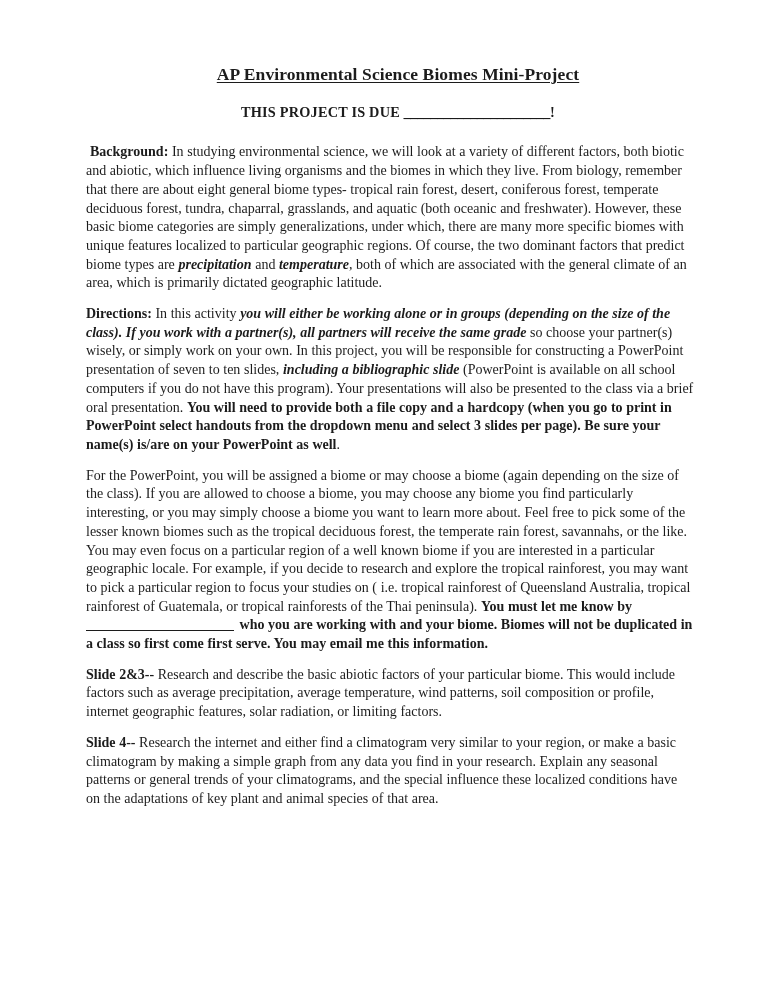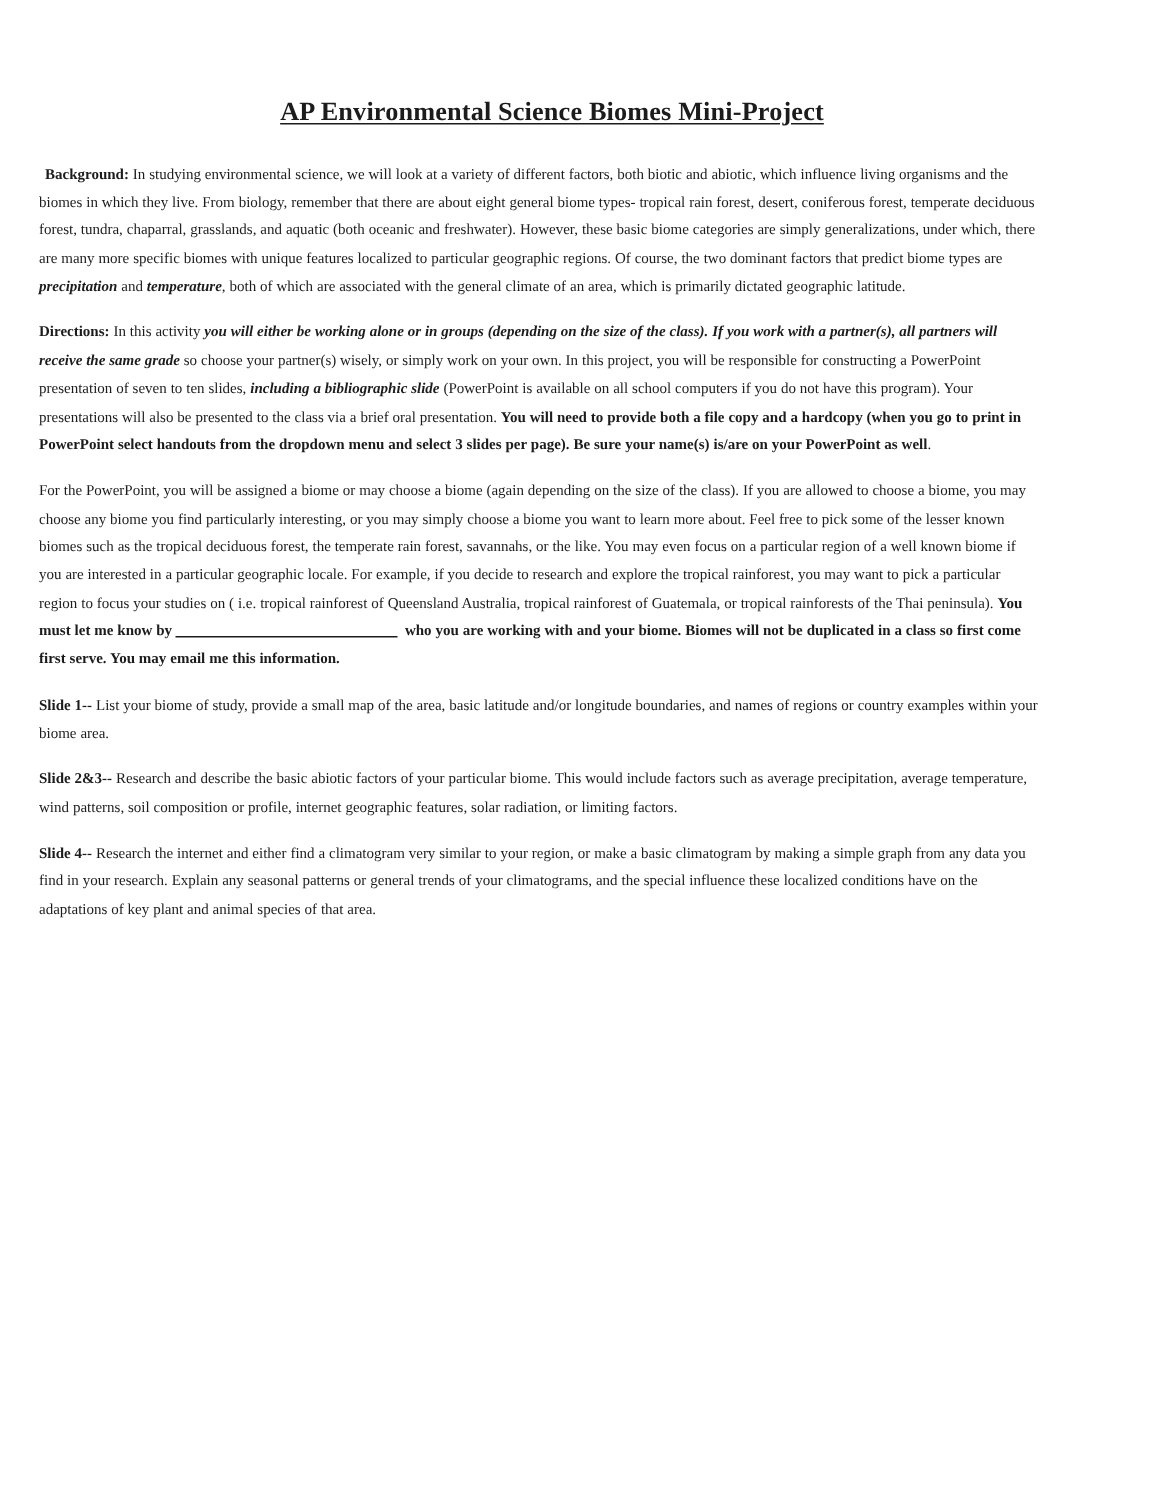--- a/index.html
+++ b/index.html
@@ -13,21 +13,21 @@
     height: 994px;
     font-family: "Liberation Serif", "DejaVu Serif", serif;
     color: #1c1c1c;
     -webkit-font-smoothing: antialiased;
   }
   .page {
     position: relative;
     width: 768px;
     height: 846px;
     box-sizing: border-box;
-    padding: 58px 58px 0 26px;
+    padding: 58px 58px 0 86px;
     background: #ffffff;
     overflow: hidden;
   }
   .doc-title {
     text-align: center;
     font-size: 17.5px;
     font-weight: bold;
     letter-spacing: 0.1px;
     margin: 6px 0 0 0;
     line-height: 1.25;
@@ -42,21 +42,21 @@
     font-weight: bold;
     margin: 17px 0 0 0;
     line-height: 1.3;
     letter-spacing: 0.2px;
   }
   .due-line .blank {
     text-decoration: underline;
     letter-spacing: -0.5px;
   }
   p.para {
-    font-size: 10px;
+    font-size: 14px;
     line-height: 18.7px;
     margin: 0 16px 12px 0;
     text-align: left;
     word-spacing: 0.1px;
   }
   p.para.first-body {
     margin-top: 22px;
     text-indent: 4px;
   }
   p.para.gap-top {
@@ -74,38 +74,39 @@
 </style>
 </head>
 <body>
 
 <div class="page">
 
   <h1 class="doc-title">
     <span class="ul">AP Environmental Science Biomes Mini-Project</span>
   </h1>
 
+  <div class="due-line">
+    <span>THIS PROJECT IS DUE</span>
+    <span class="blank">______________________</span><span>!</span>
+  </div>
 
   <p class="para first-body">
     <b>Background:</b><span> In studying environmental science, we will look at a variety of different factors, both biotic and abiotic, which influence living organisms and the biomes in which they live. From biology, remember that there are about eight general biome types- tropical rain forest, desert, coniferous forest, temperate deciduous forest, tundra, chaparral, grasslands, and aquatic (both oceanic and freshwater). However, these basic biome categories are simply generalizations, under which, there are many more specific biomes with unique features localized to particular geographic regions. Of course, the two dominant factors that predict biome types are </span><span class="bi">precipitation</span><span> and </span><span class="bi">temperature</span><span>, both of which are associated with the general climate of an area, which is primarily dictated geographic latitude.</span>
   </p>
 
   <p class="para gap-top">
     <b>Directions:</b><span> In this activity </span><span class="bi">you will either be working alone or in groups (depending on the size of the class). If you work with a partner(s), all partners will receive the same grade</span><span> so choose your partner(s) wisely, or simply work on your own. In this project, you will be responsible for constructing a PowerPoint presentation of seven to ten slides, </span><span class="bi">including a bibliographic slide</span><span> (PowerPoint is available on all school computers if you do not have this program). Your presentations will also be presented to the class via a brief oral presentation. </span><b>You will need to provide both a file copy and a hardcopy (when you go to print in PowerPoint select handouts from the dropdown menu and select 3 slides per page). Be sure your name(s) is/are on your PowerPoint as well</b><span>.</span>
   </p>
 
   <p class="para gap-top">
     <span>For the PowerPoint, you will be assigned a biome or may choose a biome (again depending on the size of the class).  If you are allowed to choose a biome, you may choose any biome you find particularly interesting, or you may simply choose a biome you want to learn more about. Feel free to pick some of the lesser known biomes such as the tropical deciduous forest, the temperate rain forest, savannahs, or the like. You may even focus on a particular region of a well known biome if you are interested in a particular geographic locale. For example, if you decide to research and explore the tropical rainforest, you may want to pick a particular region to focus your studies on ( i.e. tropical rainforest of Queensland Australia, tropical rainforest of Guatemala, or tropical rainforests of the Thai peninsula). </span><b>You must let me know by</b>
     <span class="inline-blank"></span><b> who you are working with and your biome.  Biomes will not be duplicated in a class so first come first serve.  You may email me this information.</b>
   </p>
 
 
-  <p class="para gap-top">
-    <b>Slide 1--</b><span> List your biome of study, provide a small map of the area, basic latitude and/or longitude boundaries, and names of regions or country examples within your biome area.</span>
-  </p>
 
   <p class="para gap-top">
     <b>Slide 2&amp;3--</b><span> Research and describe the basic abiotic factors of your particular biome. This would include factors such as average precipitation, average temperature, wind patterns, soil composition or profile, internet geographic features, solar radiation, or limiting factors.</span>
   </p>
 
   <p class="para gap-top">
     <b>Slide 4--</b><span> Research the internet and either find a climatogram very similar to your region, or make a basic climatogram by making a simple graph from any data you find in your research. Explain any seasonal patterns or general trends of your climatograms, and the special influence these localized conditions have on the adaptations of key plant and animal species of that area.</span>
   </p>
 
 </div>

